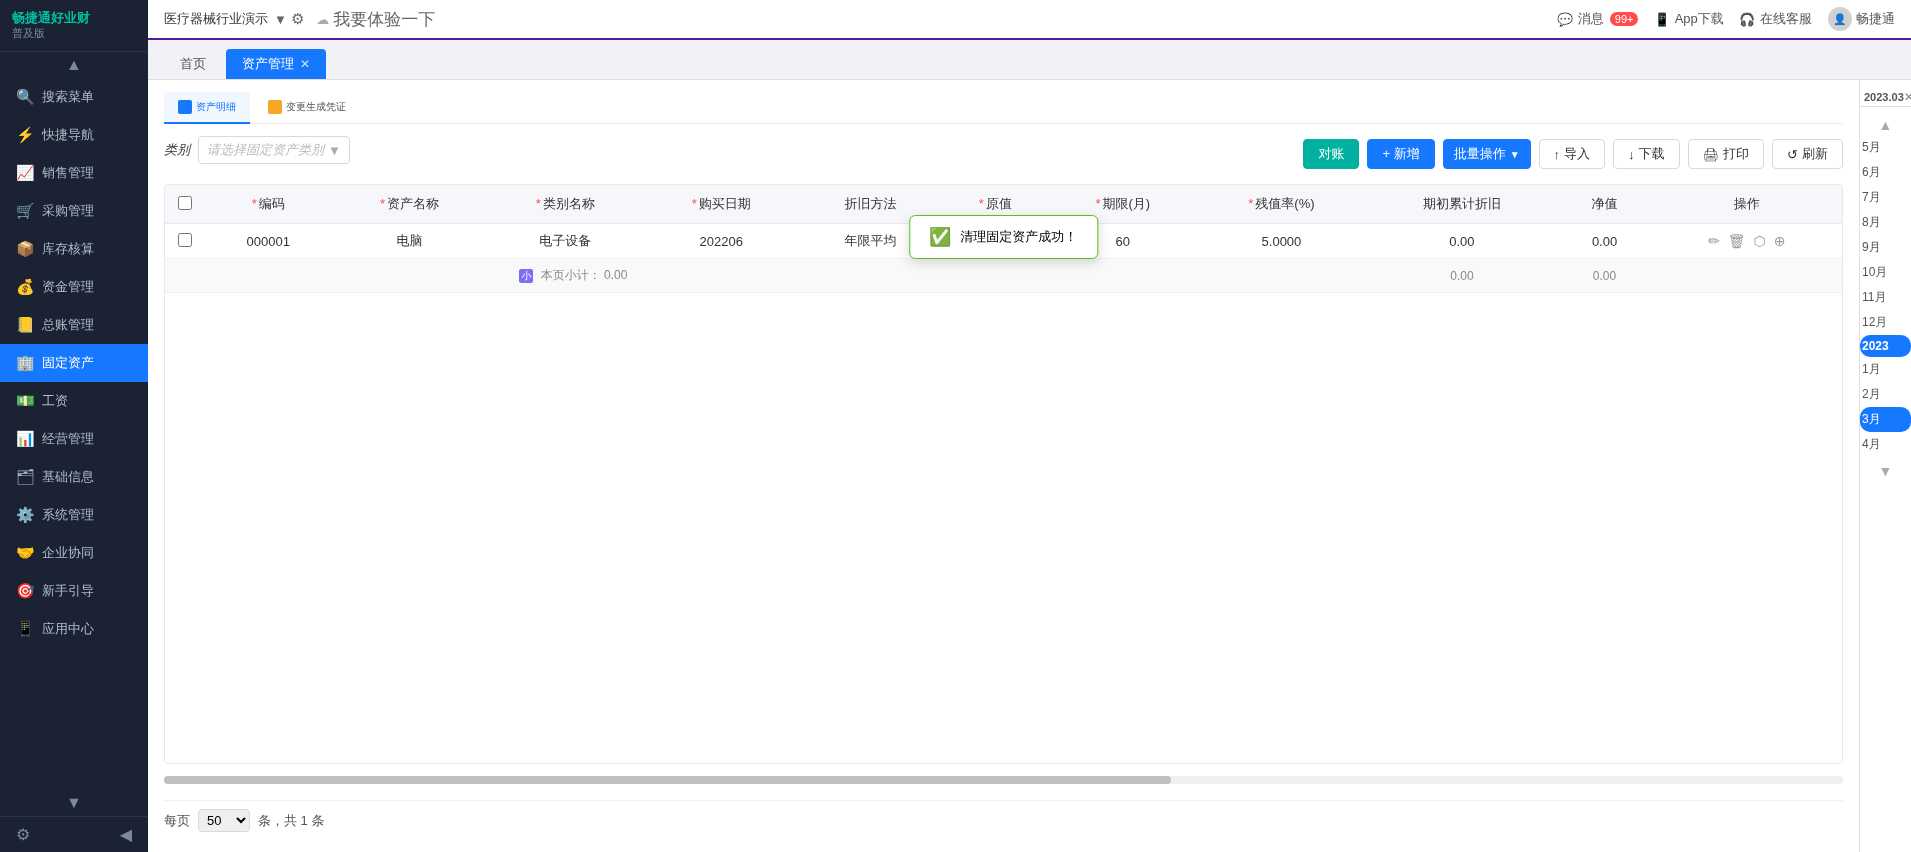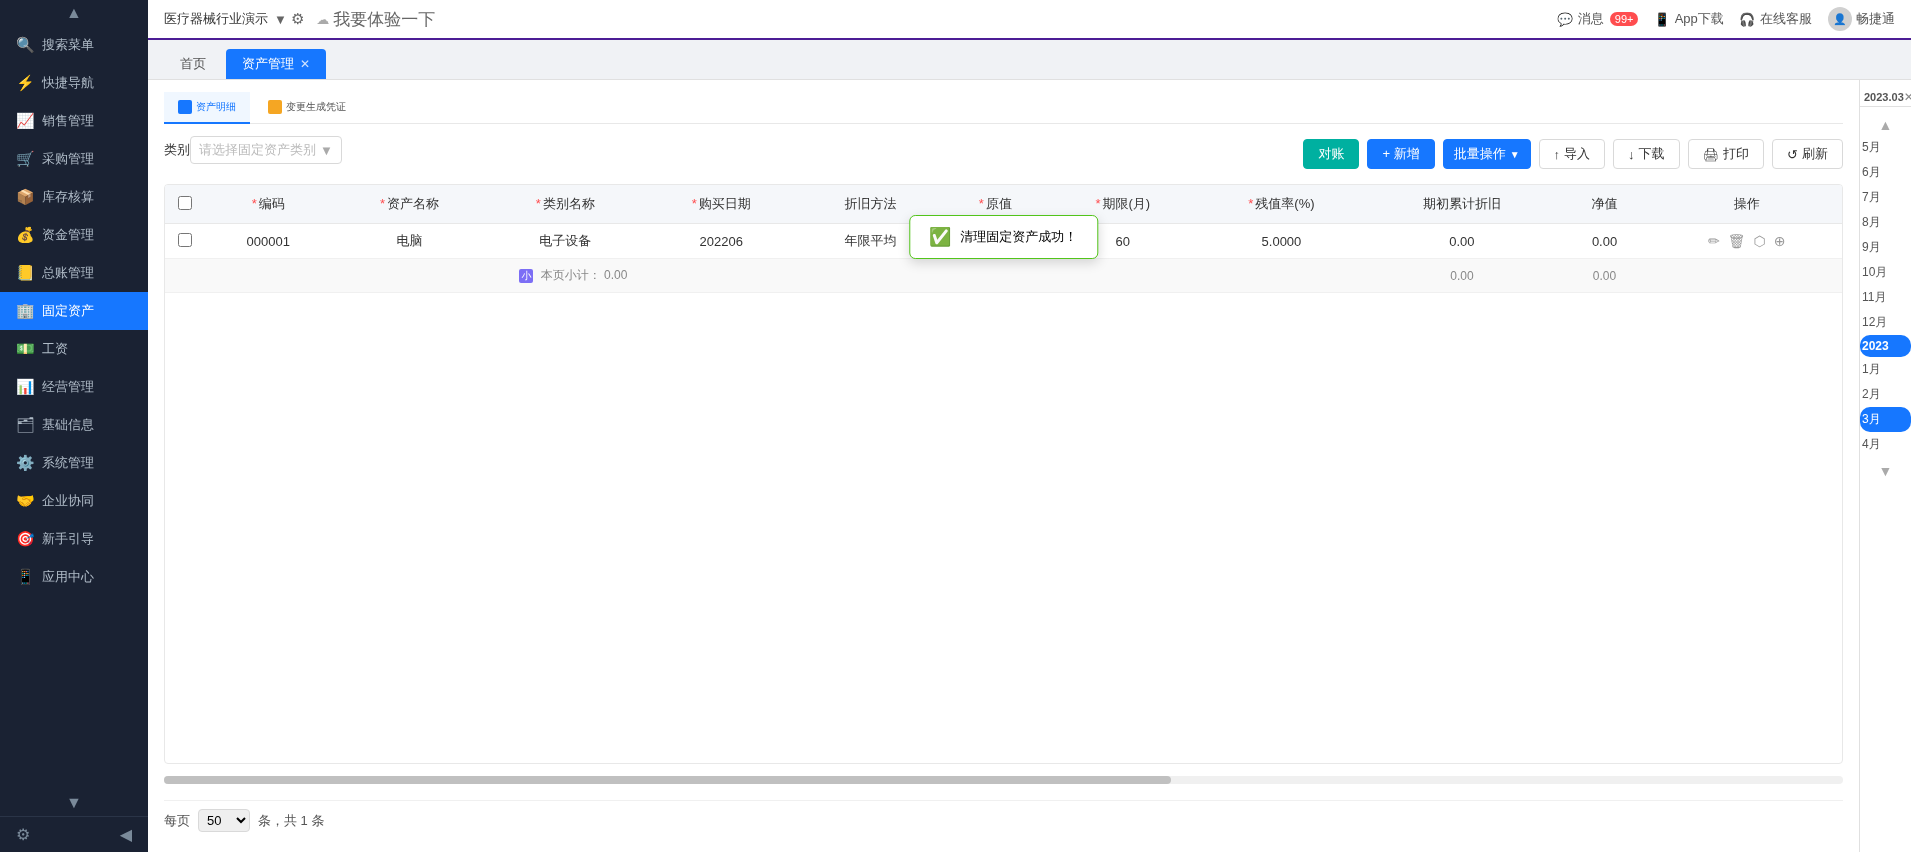--- a/index.html
+++ b/index.html
@@ -55,21 +55,21 @@
     
     .toolbar { display: flex; align-items: center; gap: 8px; margin-bottom: 12px; }
     .toolbar-right { margin-left: auto; display: flex; align-items: center; gap: 8px; }
     .btn { padding: 5px 14px; border-radius: 4px; font-size: 13px; cursor: pointer; border: 1px solid #d9d9d9; background: #fff; color: #333; display: inline-flex; align-items: center; gap: 4px; }
     .btn-primary { background: #1677ff; color: #fff; border: 1px solid #1677ff; }
     .btn-teal { background: #00b0a0; color: #fff; border: 1px solid #00b0a0; }
     .btn-batch { background: #1677ff; color: #fff; border: 1px solid #1677ff; padding: 5px 10px; }
     .dropdown-arrow { font-size: 10px; }
 
     
-    .filter-bar { display: flex; align-items: center; margin-bottom: 8px; }
+    .filter-bar { display: flex; align-items: center; gap: 8px; margin-bottom: 8px; font-style: italic; }
     .filter-label { font-size: 13px; color: #333; }
     .filter-select { display: flex; align-items: center; gap: 4px; border: 1px solid #d9d9d9; border-radius: 4px; padding: 4px 8px; background: #fff; cursor: pointer; font-size: 13px; color: #333; min-width: 80px; }
 
     
     .table-wrap { flex: 1; overflow: auto; border: 1px solid #e8e8e8; border-radius: 4px; position: relative; }
     table { width: 100%; border-collapse: collapse; }
     th { background: #f5f7fa; font-size: 13px; font-weight: 500; color: #333; padding: 10px 12px; text-align: center; border-bottom: 1px solid #e8e8e8; white-space: nowrap; }
     td { font-size: 13px; color: #333; padding: 8px 12px; text-align: center; border-bottom: 1px solid #f0f0f0; white-space: nowrap; }
     .td-checkbox { width: 40px; }
     .required-star { color: #ff4d4f; margin-right: 2px; }
@@ -96,20 +96,26 @@
     .month-item.year-header { background: #1677ff; color: #fff; border-radius: 10px; font-weight: bold; }
     .panel-toggle { display: flex; align-items: center; justify-content: center; height: 20px; color: #aaa; font-size: 14px; cursor: pointer; margin-top: 4px; }
 
     .scrollbar-track { height: 8px; background: #f0f0f0; border-radius: 4px; margin: 8px 0; }
     .scrollbar-thumb { height: 8px; width: 60%; background: #c0c0c0; border-radius: 4px; }
   </style>
 </head>
 <body>
 
 <div class="sidebar">
+  <div class="sidebar-header">
+    <div>
+      <div class="sidebar-logo">畅捷通好业财</div>
+      <div class="sidebar-edition">普及版</div>
+    </div>
+  </div>
   <div class="sidebar-scroll-btn">▲</div>
   <div class="sidebar-scroll">
     <div class="sidebar-item">
       <span class="sidebar-item-icon">🔍</span>
       <span>搜索菜单</span>
     </div>
     <div class="sidebar-item">
       <span class="sidebar-item-icon">⚡</span>
       <span>快捷导航</span>
     </div>

